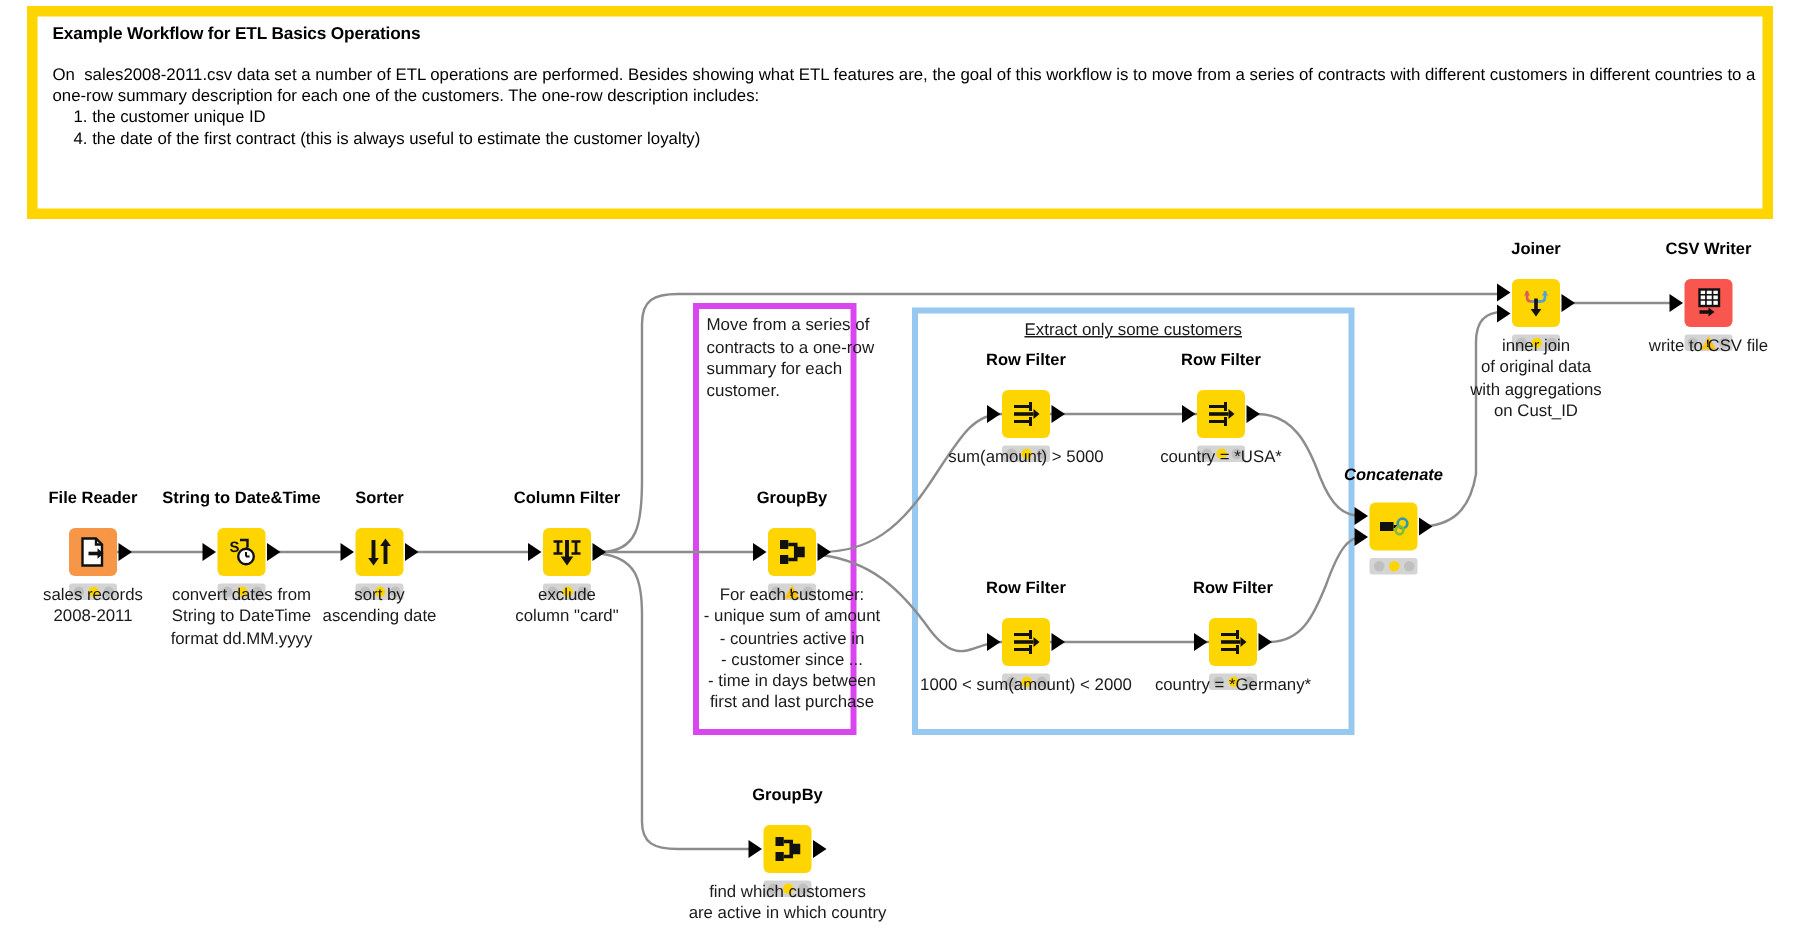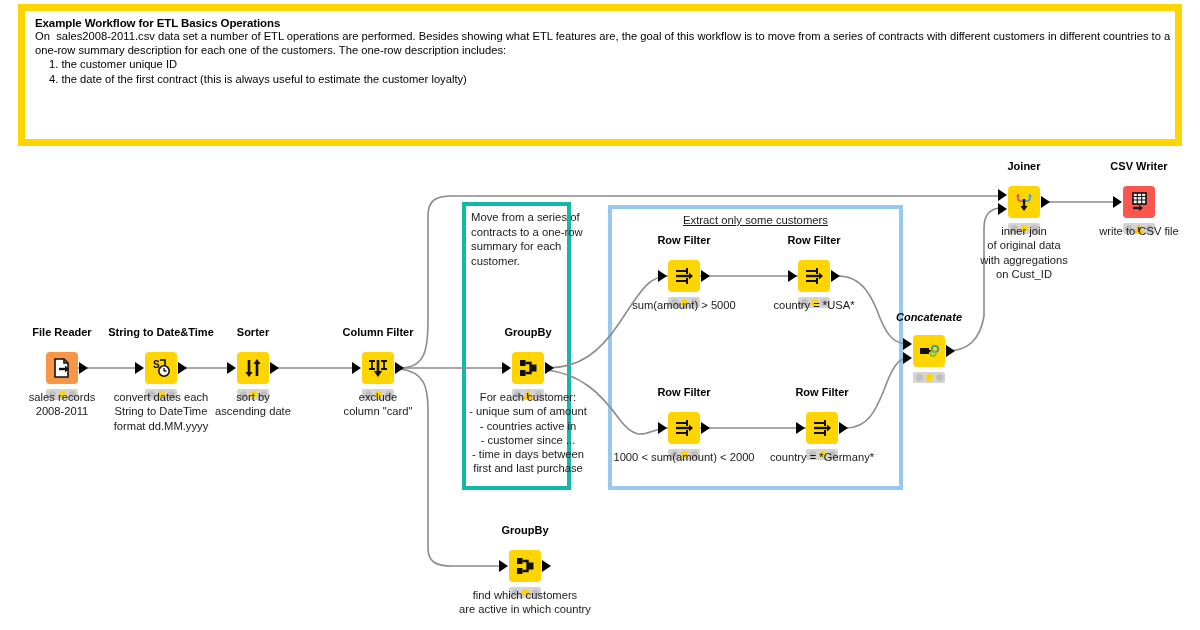--- a/index.html
+++ b/index.html
@@ -32,20 +32,21 @@
     box-sizing: border-box;
   }
   #desc-inner {
     padding: 6px 10px 0 10px;
   }
   #desc-title {
     font-size: 11.5px;
     font-weight: bold;
     color: #000;
     letter-spacing: -0.1px;
+    margin-bottom: 14px;
   }
   .desc-line {
     font-size: 11.2px;
     color: #000;
     line-height: 14.2px;
     white-space: pre;
   }
   .desc-indent {
     padding-left: 14px;
   }
@@ -54,21 +55,21 @@
   .group-box {
     position: absolute;
     box-sizing: border-box;
     background: transparent;
   }
   #group-red {
     left: 462px;
     top: 202px;
     width: 109px;
     height: 288px;
-    border: 4px solid #14b8a6;
+    border: 4px solid #d946ef;
   }
   #group-red .group-text {
     position: absolute;
     left: 5px;
     top: 4px;
     width: 120px;
     font-size: 11.3px;
     line-height: 14.5px;
     color: #1a1a1a;
     text-align: left;
@@ -282,21 +283,21 @@
       </svg>
     </div>
     <div class="port in"></div>
     <div class="port out"></div>
     <div class="status">
       <div class="lamp"></div>
       <div class="lamp on"></div>
       <div class="lamp"></div>
     </div>
     <div class="node-desc">
-      <div>convert dates each</div>
+      <div>convert dates from</div>
       <div>String to DateTime</div>
       <div>format dd.MM.yyyy</div>
     </div>
   </div>
 
   <div class="node" style="left:253px; top:368px;">
     <div class="node-title">Sorter</div>
     <div class="node-box">
       <svg width="32" height="32" viewBox="0 0 32 32">
         <path d="M12 8 v14" stroke="#111" stroke-width="2.6"></path>

